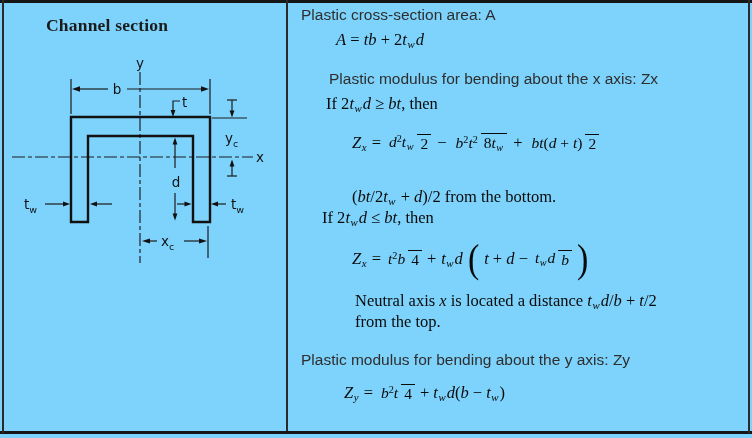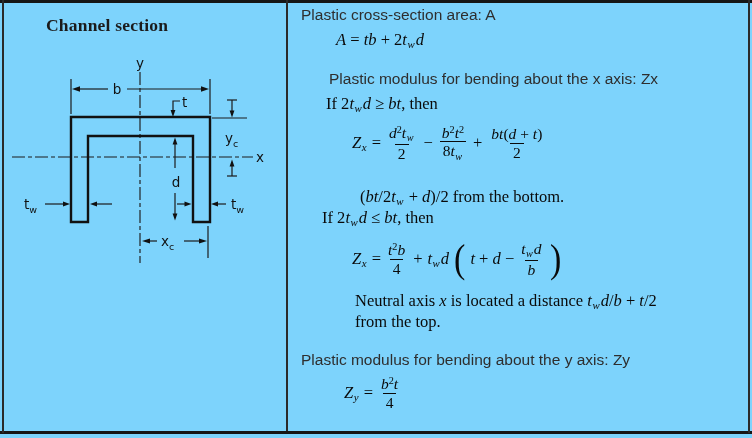--- a/index.html
+++ b/index.html
@@ -20,21 +20,21 @@
   #diagram .svgsub{font-size:9.5px;}
   
   .sans-h{position:absolute;font-family:Liberation Sans, sans-serif;font-size:15.5px;color:#2e2e2e;white-space:nowrap;}
   .math{font-family:"Liberation Serif",serif;font-size:16.5px;color:#0a0a0a;white-space:nowrap;}
   .mline{position:absolute;}
   .frow{position:absolute;display:flex;align-items:center;gap:5px;}
   .tk-rm{font-style:normal;}
   .tk-it{font-style:italic;}
   .tk-sub{font-style:italic;font-size:66%;vertical-align:-0.32em;margin:0 1px 0 .5px;}
   .tk-sup{font-style:normal;font-size:66%;vertical-align:0.5em;}
-  .frac{display:inline-flex;flex-direction:column;align-items:center;line-height:1.12;font-size:15.5px;}
+  .frac{display:inline-flex;flex-direction:row;align-items:center;line-height:1.12;font-size:15.5px;}
   .frac .num{padding:0 3px;}
   .frac .den{border-top:1.4px solid #0a0a0a;padding:0 3px;}
   .op{padding:0 1px;}
   .bigparen{font-size:40px;font-weight:400;line-height:.9;transform:scaleX(.85);
             font-family:"Liberation Serif",serif;color:#0a0a0a;}
 </style>
 </head>
 <body>
 
 <div id="page">
@@ -131,21 +131,21 @@
       <span class="num"><span class="tk-it">b</span><span class="tk-sup">2</span><span class="tk-it">t</span><span class="tk-sup">2</span></span>
       <span class="den"><span class="tk-rm">8</span><span class="tk-it">t</span><span class="tk-sub">w</span></span>
     </span>
     <span class="op">+</span>
     <span class="frac">
       <span class="num"><span class="tk-it">bt</span><span class="tk-rm">(</span><span class="tk-it">d</span><span class="tk-rm"> + </span><span class="tk-it">t</span><span class="tk-rm">)</span></span>
       <span class="den"><span class="tk-rm">2</span></span>
     </span>
   </div>
 
-  <div class="math mline" style="left:360px;top:187px;"><span class="tk-rm">(</span><span class="tk-it">bt</span><span class="tk-rm">/2</span><span class="tk-it">t</span><span class="tk-sub">w</span><span class="tk-rm"> + </span><span class="tk-it">d</span><span class="tk-rm">)/2 from the bottom.</span></div>
+  <div class="math mline" style="left:352px;top:187px;"><span class="tk-rm">(</span><span class="tk-it">bt</span><span class="tk-rm">/2</span><span class="tk-it">t</span><span class="tk-sub">w</span><span class="tk-rm"> + </span><span class="tk-it">d</span><span class="tk-rm">)/2 from the bottom.</span></div>
 
   <div class="math mline" style="left:322px;top:208px;"><span class="tk-rm">If 2</span><span class="tk-it">t</span><span class="tk-sub">w</span><span class="tk-it">d</span><span class="tk-rm"> ≤ </span><span class="tk-it">bt</span><span class="tk-rm">, then</span></div>
 
   <div class="frow math" style="left:352px;top:233px;height:52px;gap:4px;">
     <span><span class="tk-it">Z</span><span class="tk-sub">x</span><span class="tk-rm"> = </span></span>
     <span class="frac">
       <span class="num"><span class="tk-it">t</span><span class="tk-sup">2</span><span class="tk-it">b</span></span>
       <span class="den"><span class="tk-rm">4</span></span>
     </span>
     <span class="op">+</span>
@@ -163,15 +163,16 @@
   <div class="math mline" style="left:355px;top:312px;"><span class="tk-rm">from the top.</span></div>
 
   <div class="sans-h" style="left:301px;top:351px;">Plastic modulus for bending about the y axis: Zy</div>
 
   <div class="frow math" style="left:344px;top:371px;height:44px;">
     <span><span class="tk-it">Z</span><span class="tk-sub">y</span><span class="tk-rm"> = </span></span>
     <span class="frac">
       <span class="num"><span class="tk-it">b</span><span class="tk-sup">2</span><span class="tk-it">t</span></span>
       <span class="den"><span class="tk-rm">4</span></span>
     </span>
+    <span><span class="tk-rm"> + </span><span class="tk-it">t</span><span class="tk-sub">w</span><span class="tk-it">d</span><span class="tk-rm">(</span><span class="tk-it">b</span><span class="tk-rm"> − </span><span class="tk-it">t</span><span class="tk-sub">w</span><span class="tk-rm">)</span></span>
   </div>
 
 </div>
 
 </body></html>

